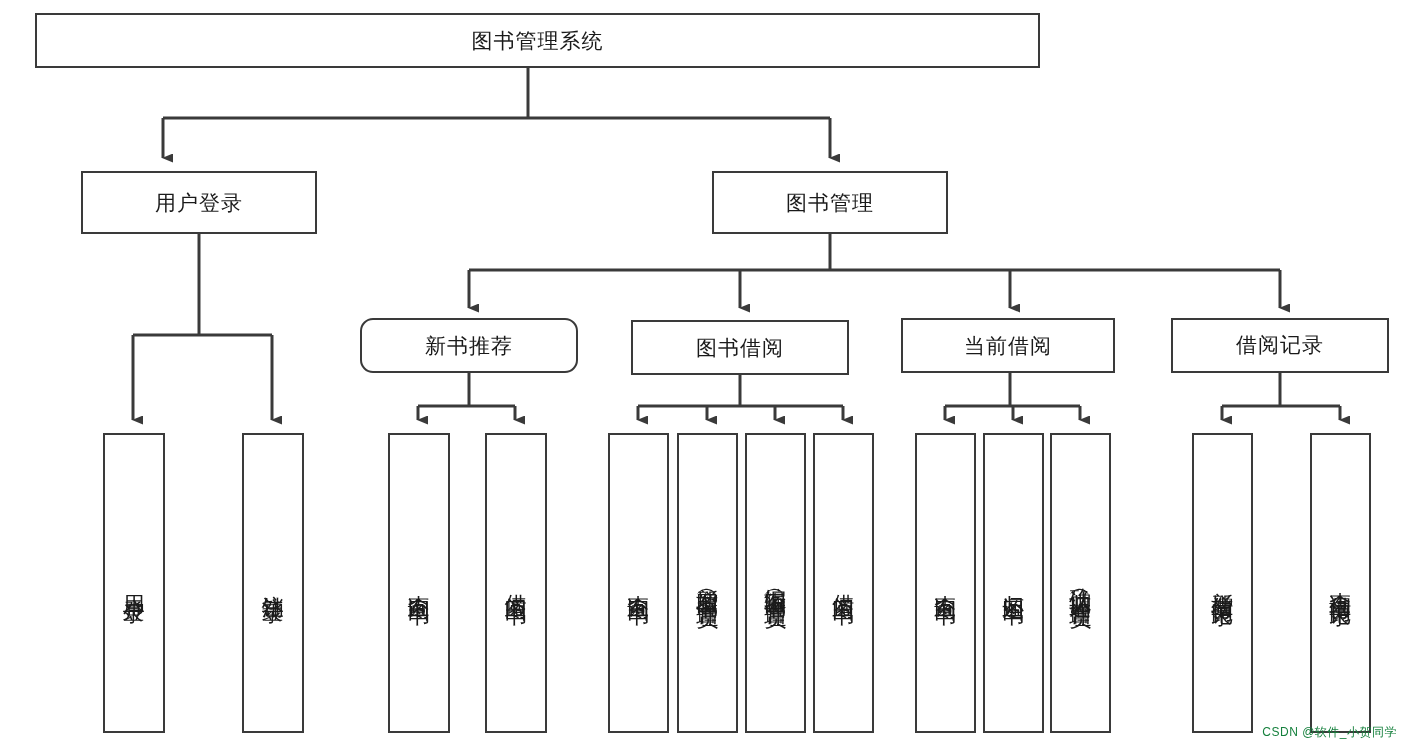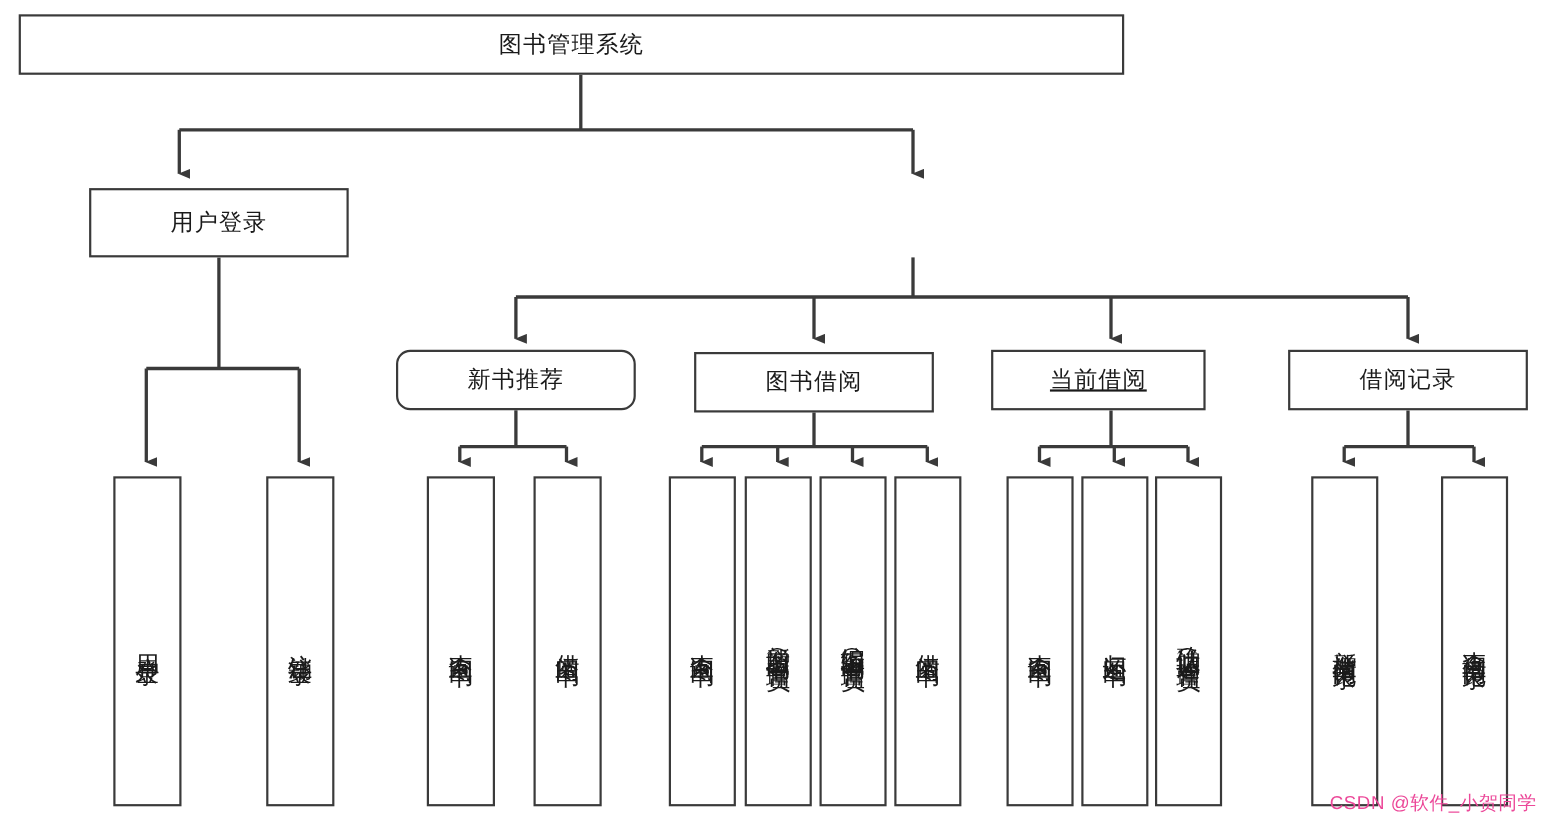--- a/index.html
+++ b/index.html
@@ -54,22 +54,22 @@
   }
   .node-v .vtext {
     writing-mode: vertical-rl;
     text-orientation: upright;
     display: block;
   }
   .watermark {
     position: absolute;
     right: 8px;
     bottom: 6px;
-    font-size: 17px;
-    color: #ec4899;
+    font-size: 12px;
+    color: #15803d;
     white-space: nowrap;
     letter-spacing: 0.5px;
   }
 </style>
 </head>
 <body>
 
 <div id="canvas">
 
   <svg id="edges" viewBox="0 0 1405 747" xmlns="http://www.w3.org/2000/svg">
@@ -116,35 +116,38 @@
       <path d="M1013,406 L1013,420" marker-end="url(#arrow)"></path>
       <path d="M1080,406 L1080,420" marker-end="url(#arrow)"></path>
 
       <path d="M1280,373 L1280,406"></path>
       <path d="M1222,406 L1340,406"></path>
       <path d="M1222,406 L1222,420" marker-end="url(#arrow)"></path>
       <path d="M1340,406 L1340,420" marker-end="url(#arrow)"></path>
     </g>
   </svg>
 
-  <div class="node node-h" style="left:17px; top:13px; width:1005px; height:55px;">
+  <div class="node node-h" style="left:35px; top:13px; width:1005px; height:55px;">
     <span>图书管理系统</span>
   </div>
 
   <div class="node node-h" style="left:81px; top:171px; width:236px; height:63px;">
     <span>用户登录</span>
+  </div>
+  <div class="node node-h" style="left:712px; top:171px; width:236px; height:63px;">
+    <span>图书管理</span>
   </div>
 
   <div class="node node-h" style="left:360px; top:318px; width:218px; height:55px;border-radius:13px;">
     <span>新书推荐</span>
   </div>
   <div class="node node-h" style="left:631px; top:320px; width:218px; height:55px;">
     <span>图书借阅</span>
   </div>
-  <div class="node node-h" style="left:901px; top:318px; width:195px; height:55px;text-decoration:underline;">
+  <div class="node node-h" style="left:901px; top:318px; width:214px; height:55px;">
     <span>当前借阅</span>
   </div>
   <div class="node node-h" style="left:1171px; top:318px; width:218px; height:55px;font-family:Liberation Serif, serif;">
     <span>借阅记录</span>
   </div>
 
   <div class="node node-v" style="left:103px; top:433px; width:62px; height:300px;">
     <span class="vtext">用户登录</span>
   </div>
   <div class="node node-v" style="left:242px; top:433px; width:62px; height:300px;">

